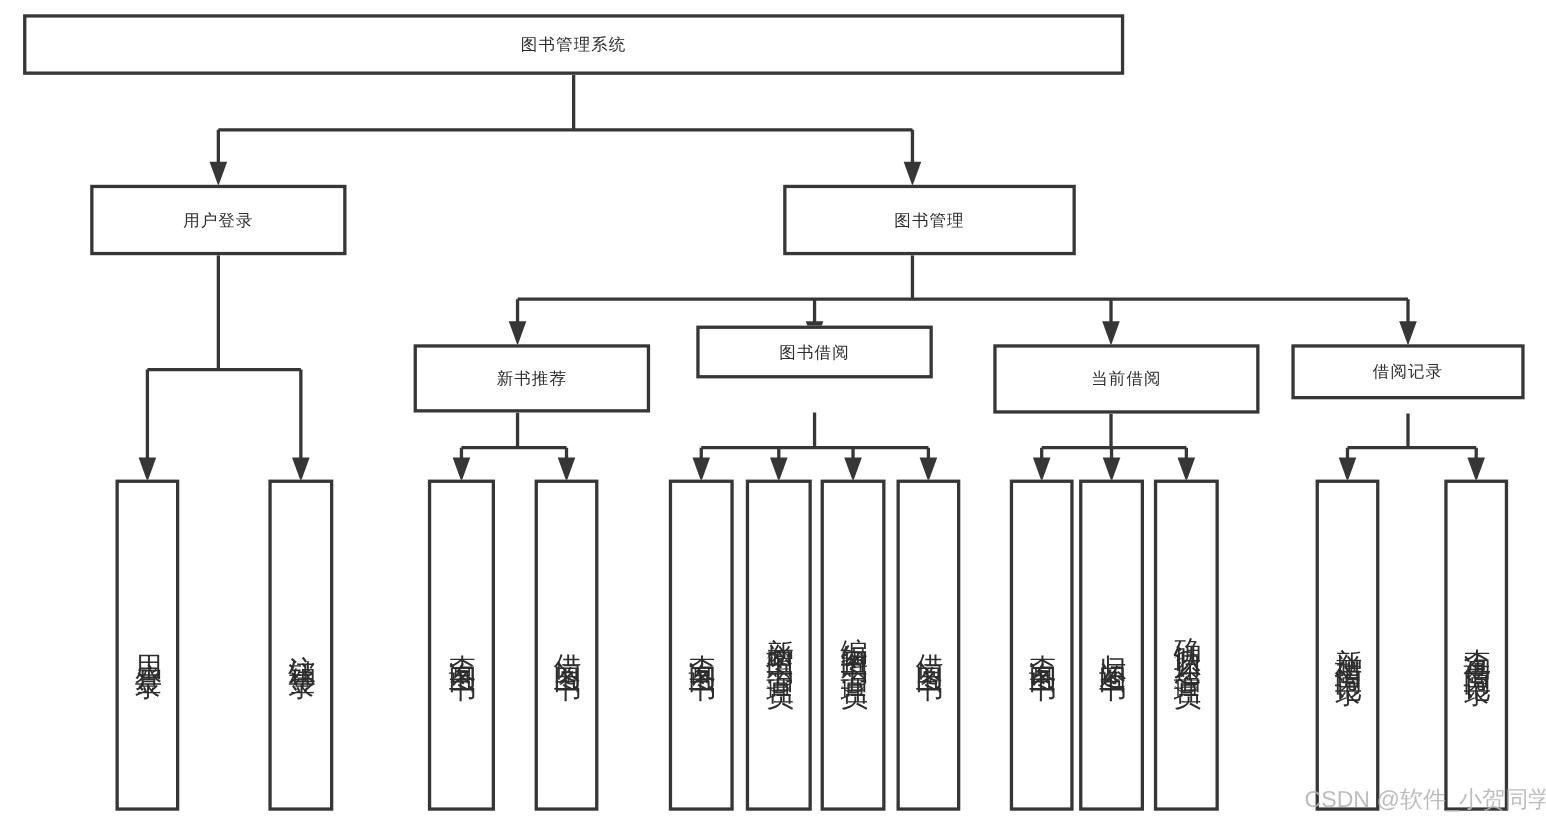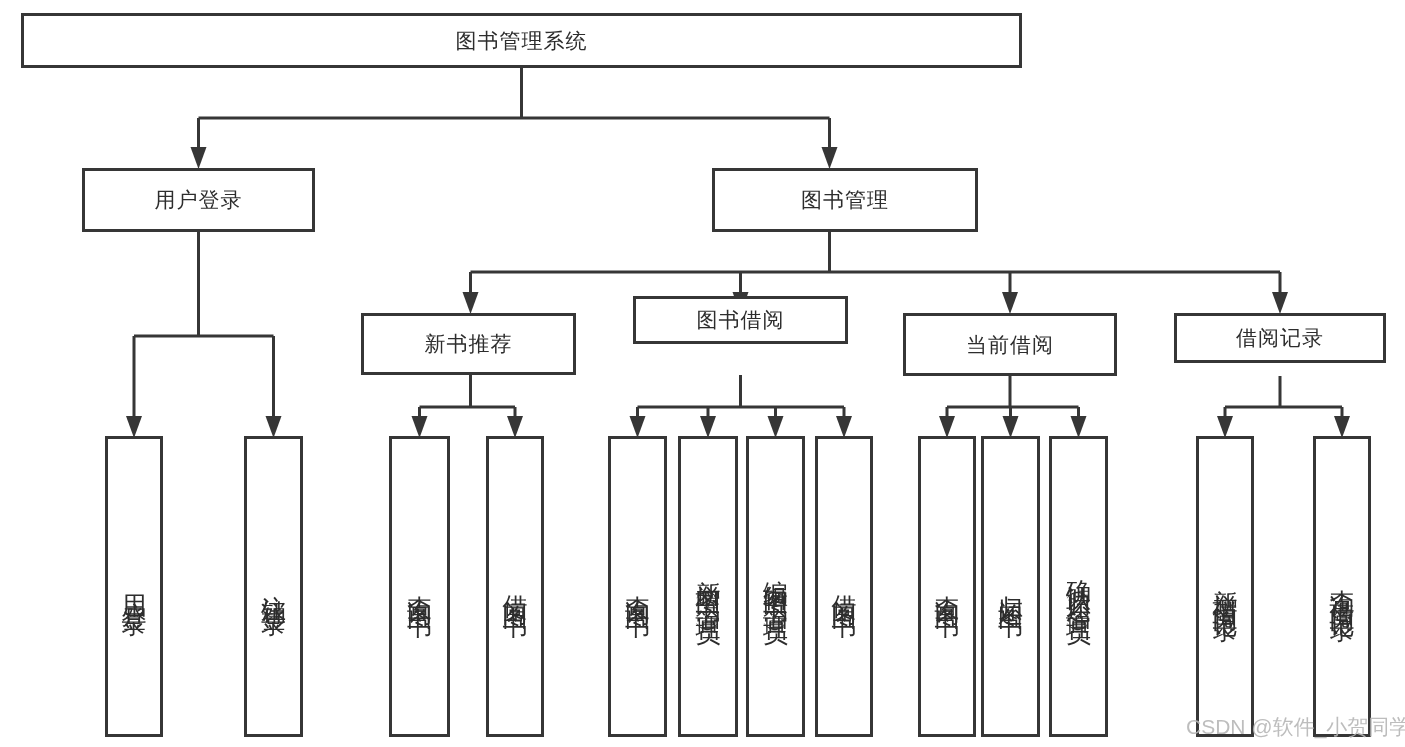--- a/index.html
+++ b/index.html
@@ -14,21 +14,21 @@
     position:absolute;
     box-sizing:border-box;
     border:3px solid #363636;
     background:#ffffff;
     display:flex;
     align-items:center;
     justify-content:center;
     color:#2d2d2d;
   }
   .hbox{
-    font-size:21px;
+    font-size:15px;
     letter-spacing:1px;
     white-space:nowrap;
   }
   .vbox{
     font-size:25px;
     writing-mode:vertical-rl;
     text-orientation:mixed;
     letter-spacing:6px;
     line-height:1;
   }
@@ -96,23 +96,23 @@
     <path d="M1280 376 V407 M1225 407 H1342 M1225 407 V417 M1342 407 V417"></path>
     <polygon points="1217,416 1233,416 1225,438"></polygon>
     <polygon points="1334,416 1350,416 1342,438"></polygon>
   </svg>
 
   <div class="node hbox" style="left:21px;top:13px;width:1001px;height:55px;">图书管理系统</div>
 
   <div class="node hbox" style="left:82px;top:168px;width:233px;height:64px;">用户登录</div>
   <div class="node hbox" style="left:712px;top:168px;width:266px;height:64px;">图书管理</div>
 
-  <div class="node hbox" style="left:361px;top:313px;width:215px;height:62px;">新书推荐</div>
+  <div class="node hbox" style="left:376px;top:313px;width:215px;height:62px;">新书推荐</div>
   <div class="node hbox" style="left:633px;top:296px;width:215px;height:48px;">图书借阅</div>
-  <div class="node hbox" style="left:903px;top:313px;width:214px;height:63px;">当前借阅</div>
+  <div class="node hbox" style="left:903px;top:313px;width:242px;height:63px;">当前借阅</div>
   <div class="node hbox" style="left:1174px;top:313px;width:212px;height:50px;">借阅记录</div>
 
   <div class="node vbox" style="left:105px;top:436px;width:58px;height:301px;">用户登录</div>
   <div class="node vbox" style="left:244px;top:436px;width:59px;height:301px;">注销登录</div>
 
   <div class="node vbox" style="left:389px;top:436px;width:61px;height:301px;">查询图书</div>
   <div class="node vbox" style="left:486px;top:436px;width:58px;height:301px;">借阅图书</div>
 
   <div class="node vbox" style="left:608px;top:436px;width:59px;height:301px;">查询图书</div>
   <div class="node vbox" style="left:678px;top:436px;width:60px;height:301px;">新增图书（管理员）</div>

